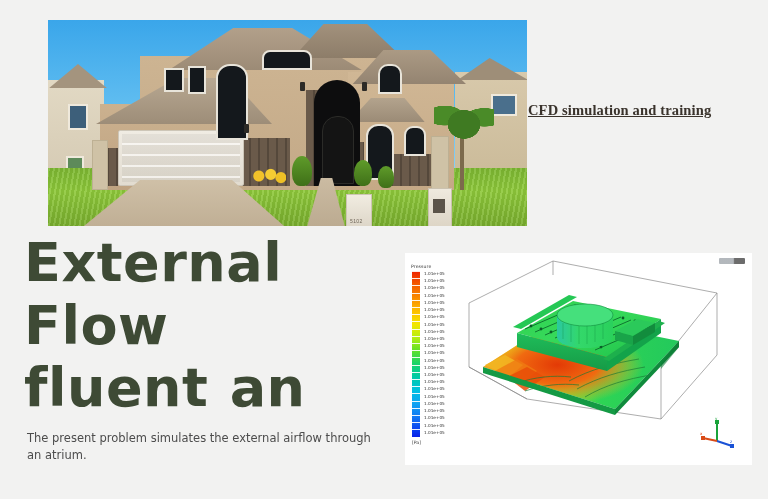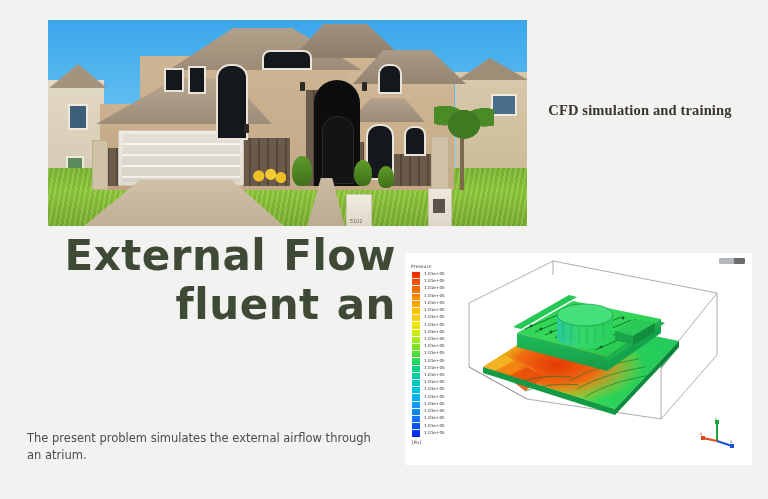--- a/index.html
+++ b/index.html
@@ -94,33 +94,32 @@
   .mailbox{position:absolute;left:380px;top:168px;width:22px;height:38px;background:linear-gradient(180deg,#efe9de 0%,#ddd5c6 100%);border:1px solid #cbc2b0;}
   .mailbox:before{content:"";position:absolute;left:4px;top:10px;width:12px;height:14px;background:#5b5349;}
   .pillar{position:absolute;left:298px;top:174px;width:24px;height:32px;background:linear-gradient(180deg,#f1ece1 0%,#ddd6c8 100%);border:1px solid #cdc5b4;}
   .pillar .num{position:absolute;left:3px;bottom:3px;font-size:5px;color:#6d6457;letter-spacing:.4px;}
   .lamp{position:absolute;width:5px;height:9px;background:#2c2a26;border-radius:1px;}
   .l1{left:196px;top:104px;} .l2{left:252px;top:62px;} .l3{left:314px;top:62px;}
 
   
   .subtitle{
     position:absolute;left:528px;top:99px;width:224px;
-    text-align:center;
     font-family:"Liberation Serif", serif;
     font-weight:bold;font-size:14.5px;line-height:1.55;
-    color:#3a332c;letter-spacing:.15px;
+    color:#3a332c;letter-spacing:.15px;text-decoration:underline;
   }
 
   
   .title{
     position:absolute;left:24px;top:232px;width:372px;
-    text-align:right;
+    text-align:left;
     font-family:"DejaVu Sans", sans-serif;
     font-weight:bold;
-    font-size:42px;line-height:1.16;
+    font-size:54px;line-height:1.16;
     color:#3e4a35;
     letter-spacing:.5px;
     word-spacing:2px;
   }
   .title .ln{display:block;}
 
   
   .caption{
     position:absolute;left:27px;top:430px;width:348px;
     font-family:"DejaVu Sans", sans-serif;

